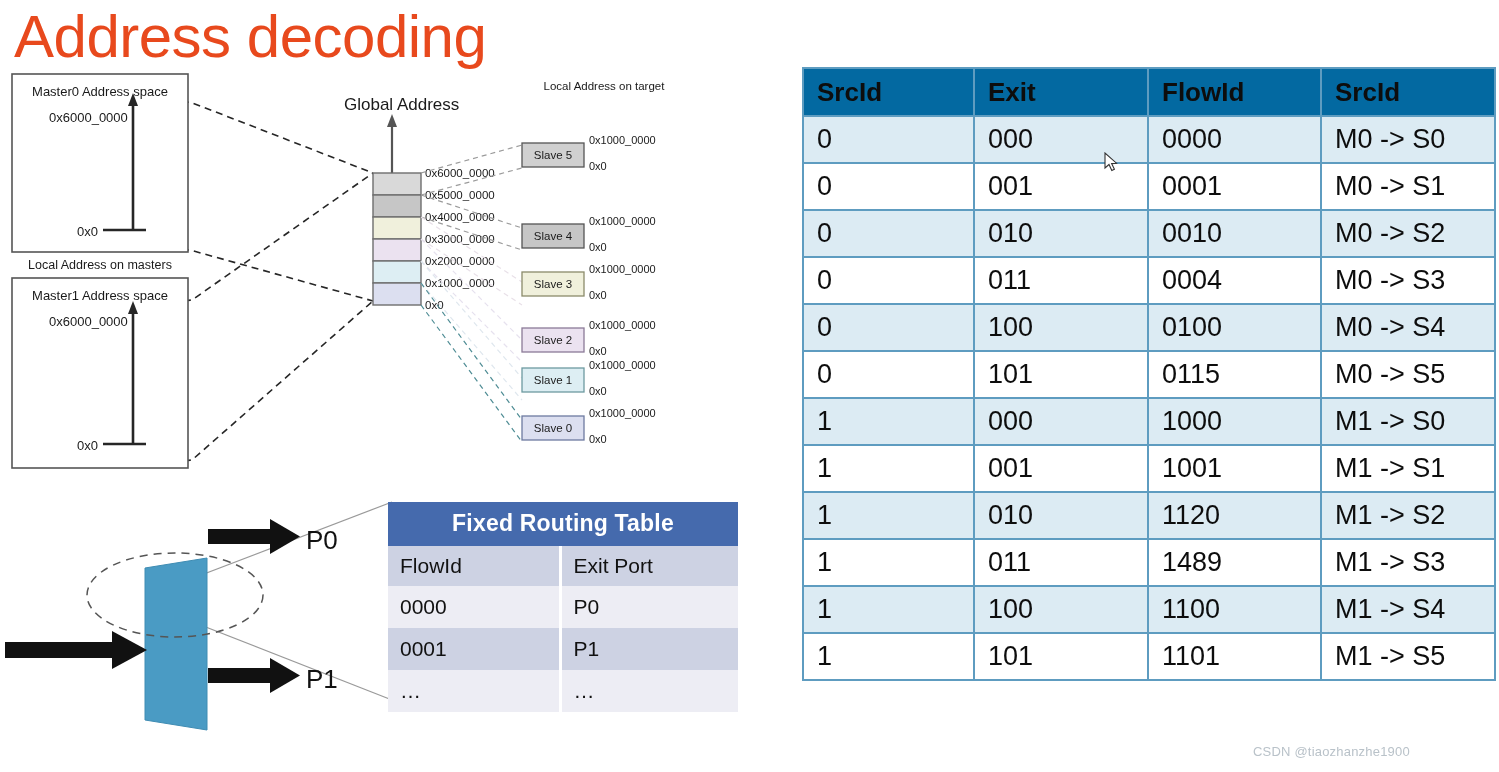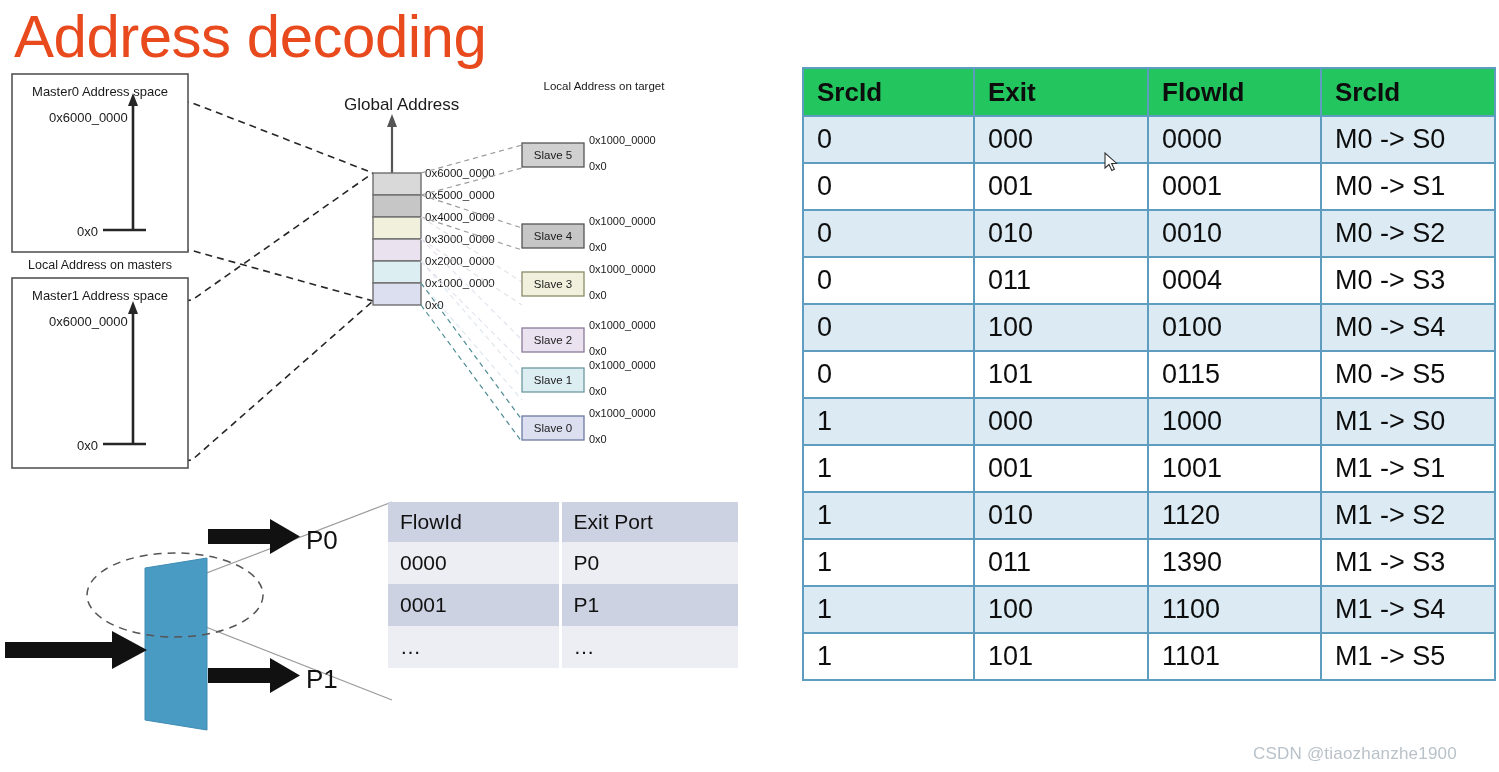--- a/index.html
+++ b/index.html
@@ -106,21 +106,21 @@
     height: 45px;
     padding: 0 0 0 13px;
     text-align: left;
     color: #0d0d0d;
     font-weight: normal;
     vertical-align: middle;
   }
   #flow-table th {
     font-weight: bold;
     font-size: 26px;
-    background: #22c55e;
+    background: #0369a1;
     height: 46px;
   }
   #flow-table tr.row-shaded td { background: #dcebf3; }
   #flow-table tr.row-plain td { background: #ffffff; }
   #flow-table col.fc1 { width: 171px; }
   #flow-table col.fc2 { width: 174px; }
   #flow-table col.fc3 { width: 173px; }
   #flow-table col.fc4 { width: 174px; }
 
   
@@ -131,21 +131,21 @@
     width: 16px;
     height: 20px;
     pointer-events: none;
   }
 
   
   #watermark {
     position: absolute;
     left: 1253px;
     top: 744px;
-    font-size: 17px;
+    font-size: 13px;
     color: #b9c2c9;
     white-space: nowrap;
     letter-spacing: 0.2px;
   }
 </style>
 </head>
 <body>
 
 <div id="slide-title">Address decoding</div>
 
@@ -303,20 +303,23 @@
     <text x="306" y="198" font-size="26" fill="#111111" font-family="Liberation Sans, sans-serif">P1</text>
   </svg>
 </div>
 
 <table id="fixed-routing-table">
   <colgroup>
       <col class="c1">
       <col class="c2">
     </colgroup>
   <tbody>
+    <tr>
+      <td class="frt-title" colspan="2">Fixed Routing Table</td>
+    </tr>
     <tr class="frt-row-head">
       <td class="frt-col-head">FlowId</td>
       <td class="frt-col-head">Exit Port</td>
     </tr>
     <tr class="frt-row-odd">
       <td class="frt-cell">0000</td>
       <td class="frt-cell">P0</td>
     </tr>
     <tr class="frt-row-even">
       <td class="frt-cell">0001</td>
@@ -395,21 +398,21 @@
     </tr>
     <tr class="row-shaded">
       <td>1</td>
       <td>010</td>
       <td>1120</td>
       <td>M1 -&gt; S2</td>
     </tr>
     <tr class="row-plain">
       <td>1</td>
       <td>011</td>
-      <td>1390</td>
+      <td>1489</td>
       <td>M1 -&gt; S3</td>
     </tr>
     <tr class="row-shaded">
       <td>1</td>
       <td>100</td>
       <td>1100</td>
       <td>M1 -&gt; S4</td>
     </tr>
     <tr class="row-plain">
       <td>1</td>

